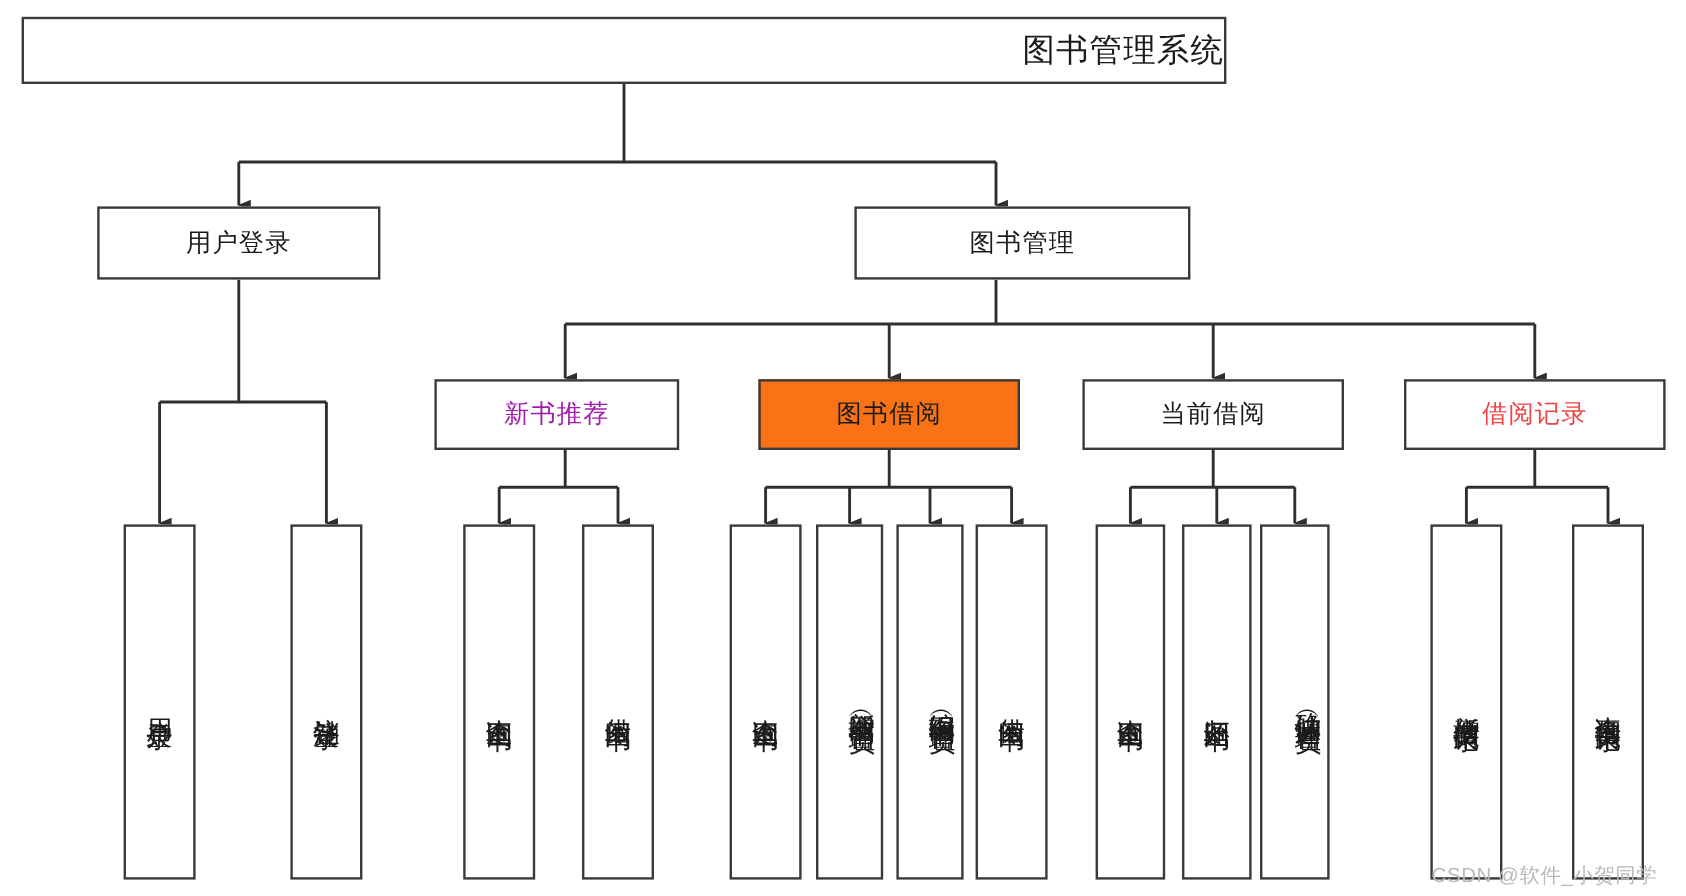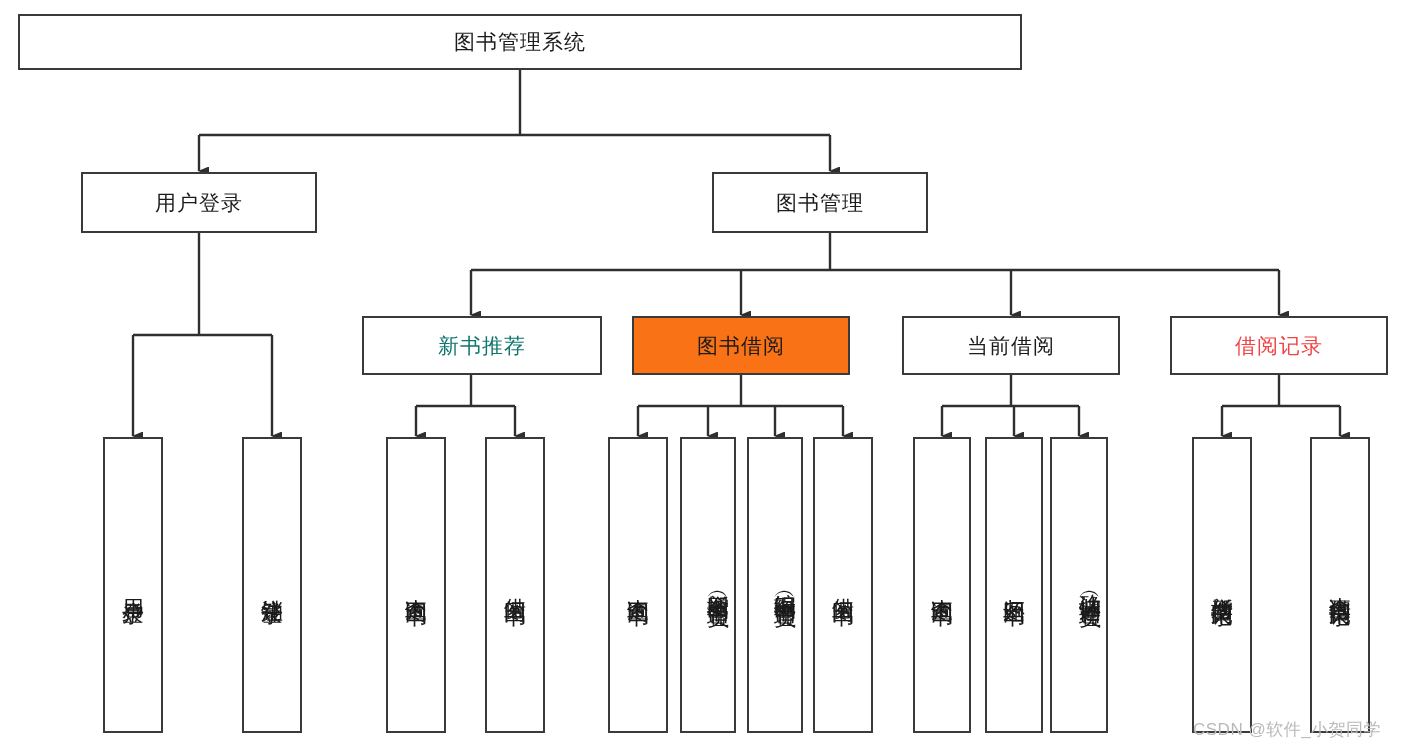--- a/index.html
+++ b/index.html
@@ -10,21 +10,21 @@
   }
   #diagram-root{position:relative;width:1405px;height:747px;background:#ffffff;}
   svg#edges{position:absolute;left:0;top:0;width:1405px;height:747px;}
   .node{
     position:absolute;box-sizing:border-box;
     background:#ffffff;border:2px solid #3a3a3a;
     display:flex;align-items:center;justify-content:center;
     color:#1b1b1b;
   }
   .node.horizontal{font-size:21px;line-height:1.2;letter-spacing:1px;}
-  .node.root{font-size:21px;}
+  .node.root{font-size:27px;justify-content:flex-end;}
   .node.vertical{
     writing-mode:vertical-rl;text-orientation:upright;
     font-size:22px;line-height:1.45;letter-spacing:2px;
     padding:6px 0;
     align-items:flex-start;justify-content:center;
   }
   .node.vertical.centered{align-items:center;}
   .node-label{white-space:pre;}
   .watermark{
     position:absolute;font-size:17px;color:#b9b9b9;
@@ -78,24 +78,24 @@
       </g>
   </svg>
 
   <div id="node-layer">
       <div class="node horizontal root" style="left: 18px; top: 14px; width: 1004px; height: 56px; border-color: rgb(58, 58, 58); background: rgb(255, 255, 255); color: rgb(27, 27, 27);">
         <span class="node-label">图书管理系统</span>
       </div>
       <div class="node horizontal" style="left: 81px; top: 172px; width: 236px; height: 61px; border-color: rgb(58, 58, 58); background: rgb(255, 255, 255); color: rgb(27, 27, 27);">
         <span class="node-label">用户登录</span>
       </div>
-      <div class="node horizontal" style="left: 712px; top: 172px; width: 216px; height: 61px; border-color: rgb(58, 58, 58); background: rgb(255, 255, 255); color: rgb(27, 27, 27);">
+      <div class="node horizontal" style="left: 712px; top: 172px; width: 280px; height: 61px; border-color: rgb(58, 58, 58); background: rgb(255, 255, 255); color: rgb(27, 27, 27);">
         <span class="node-label">图书管理</span>
       </div>
-      <div class="node horizontal" style="left: 362px; top: 316px; width: 240px; height: 59px; border-color: rgb(58, 58, 58); background: rgb(255, 255, 255); color: #0f766e;">
+      <div class="node horizontal" style="left: 362px; top: 316px; width: 204px; height: 59px; border-color: rgb(58, 58, 58); background: rgb(255, 255, 255); color: #a21caf;">
         <span class="node-label">新书推荐</span>
       </div>
       <div class="node horizontal" style="left: 632px; top: 316px; width: 218px; height: 59px; border-color: rgb(58, 58, 58); background: #f97316; color: rgb(27, 27, 27);">
         <span class="node-label">图书借阅</span>
       </div>
       <div class="node horizontal" style="left: 902px; top: 316px; width: 218px; height: 59px; border-color: rgb(58, 58, 58); background: rgb(255, 255, 255); color: rgb(27, 27, 27);">
         <span class="node-label">当前借阅</span>
       </div>
       <div class="node horizontal" style="left: 1170px; top: 316px; width: 218px; height: 59px; border-color: rgb(58, 58, 58); background: rgb(255, 255, 255); color: #ef4444;">
         <span class="node-label">借阅记录</span>

